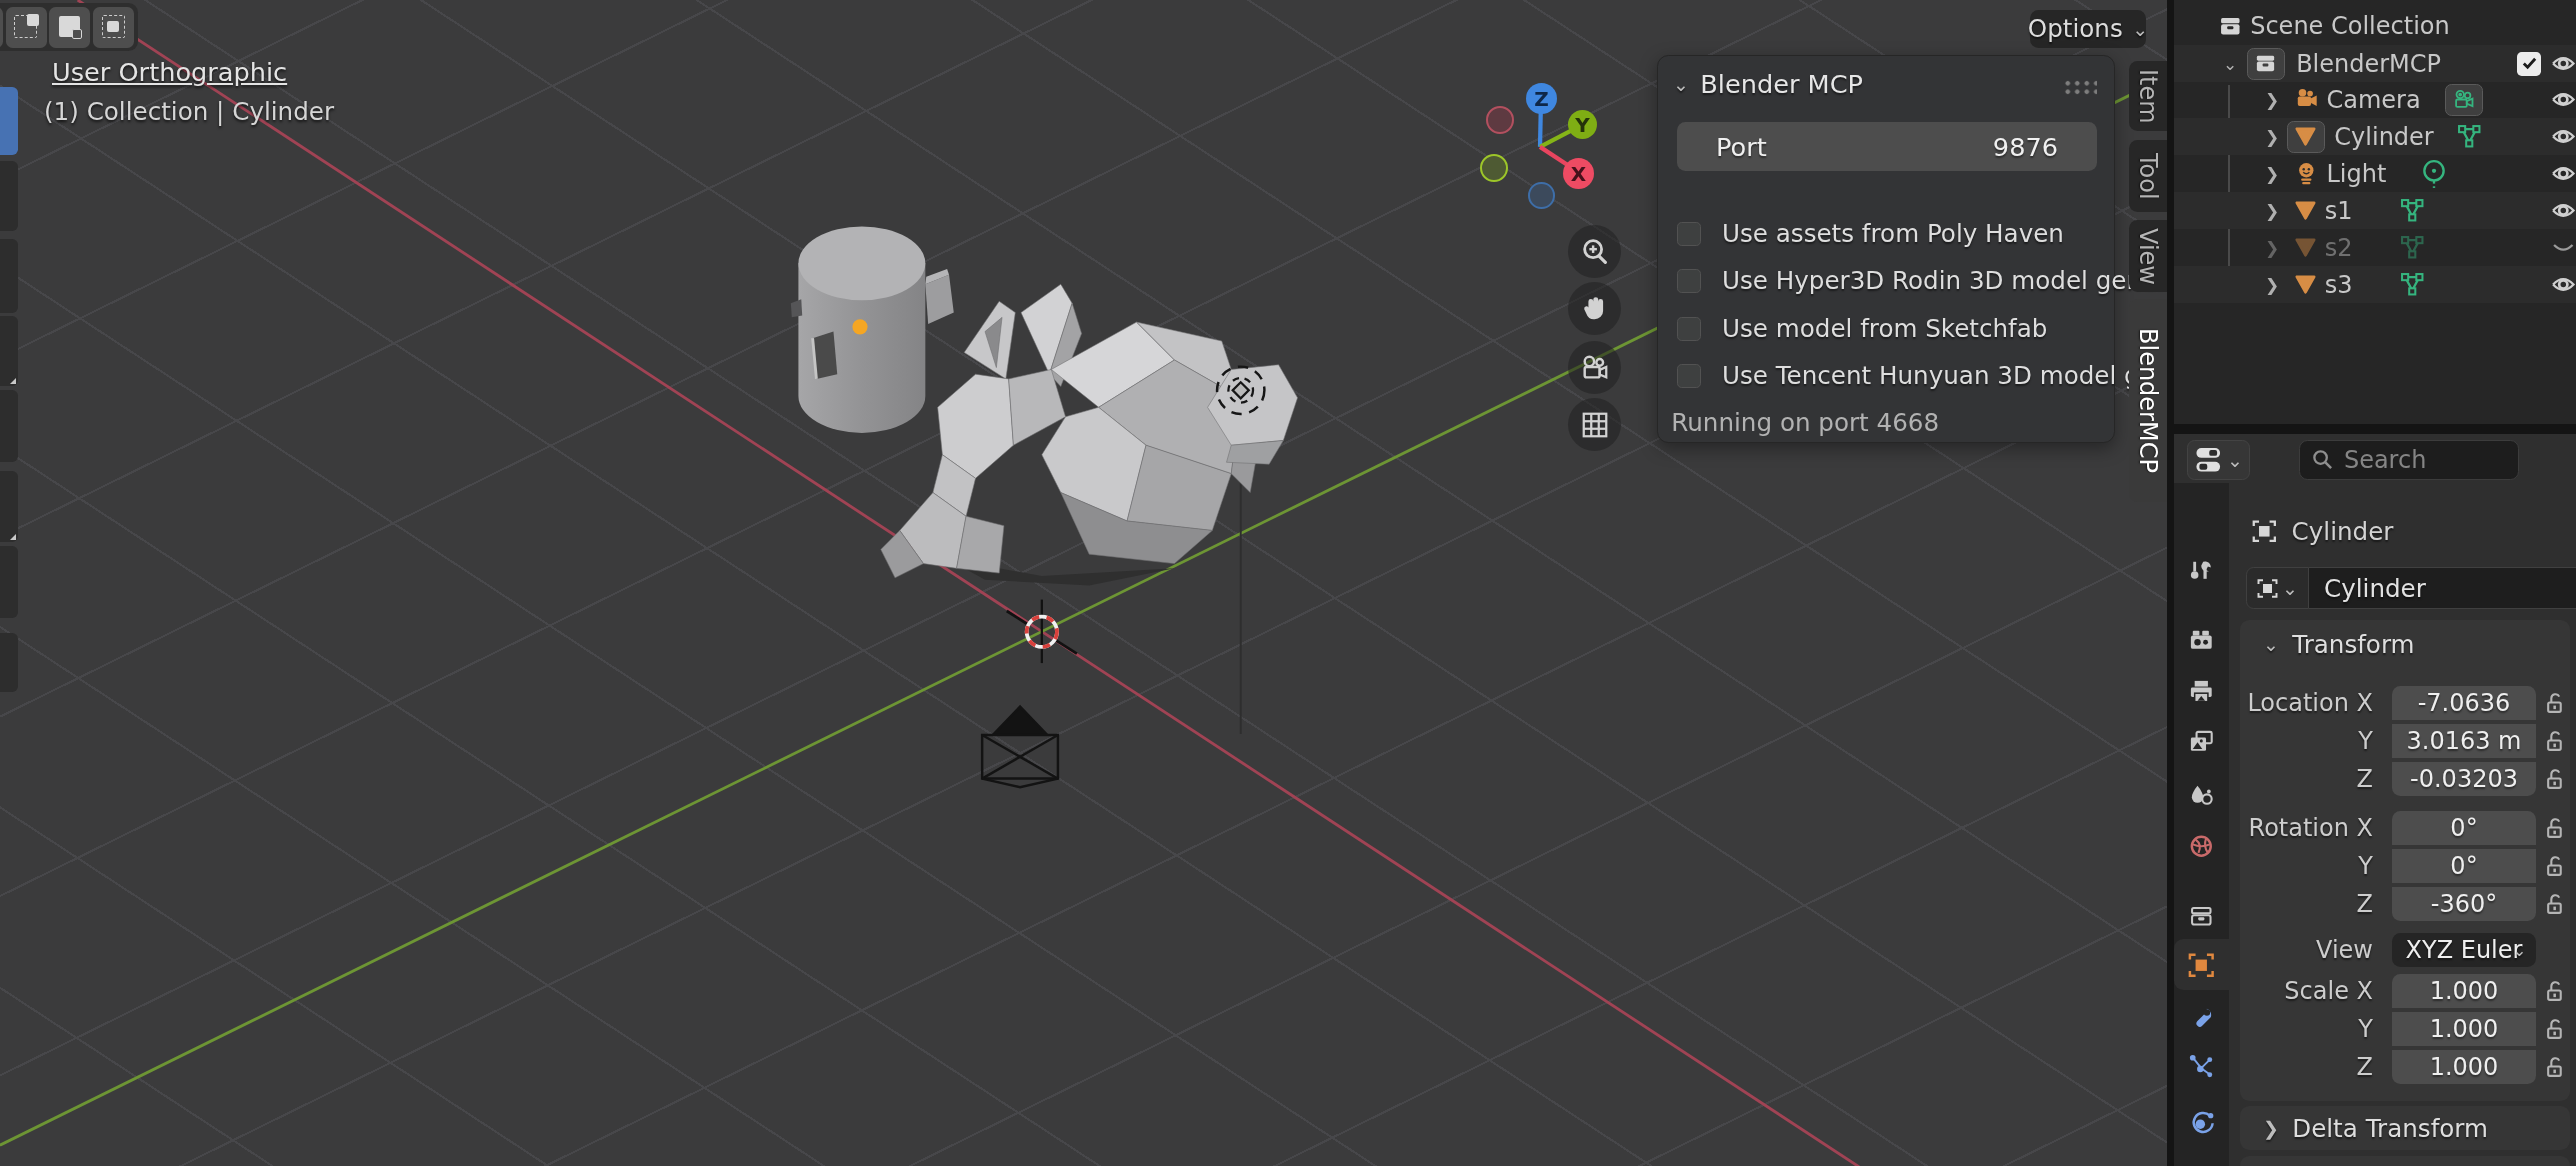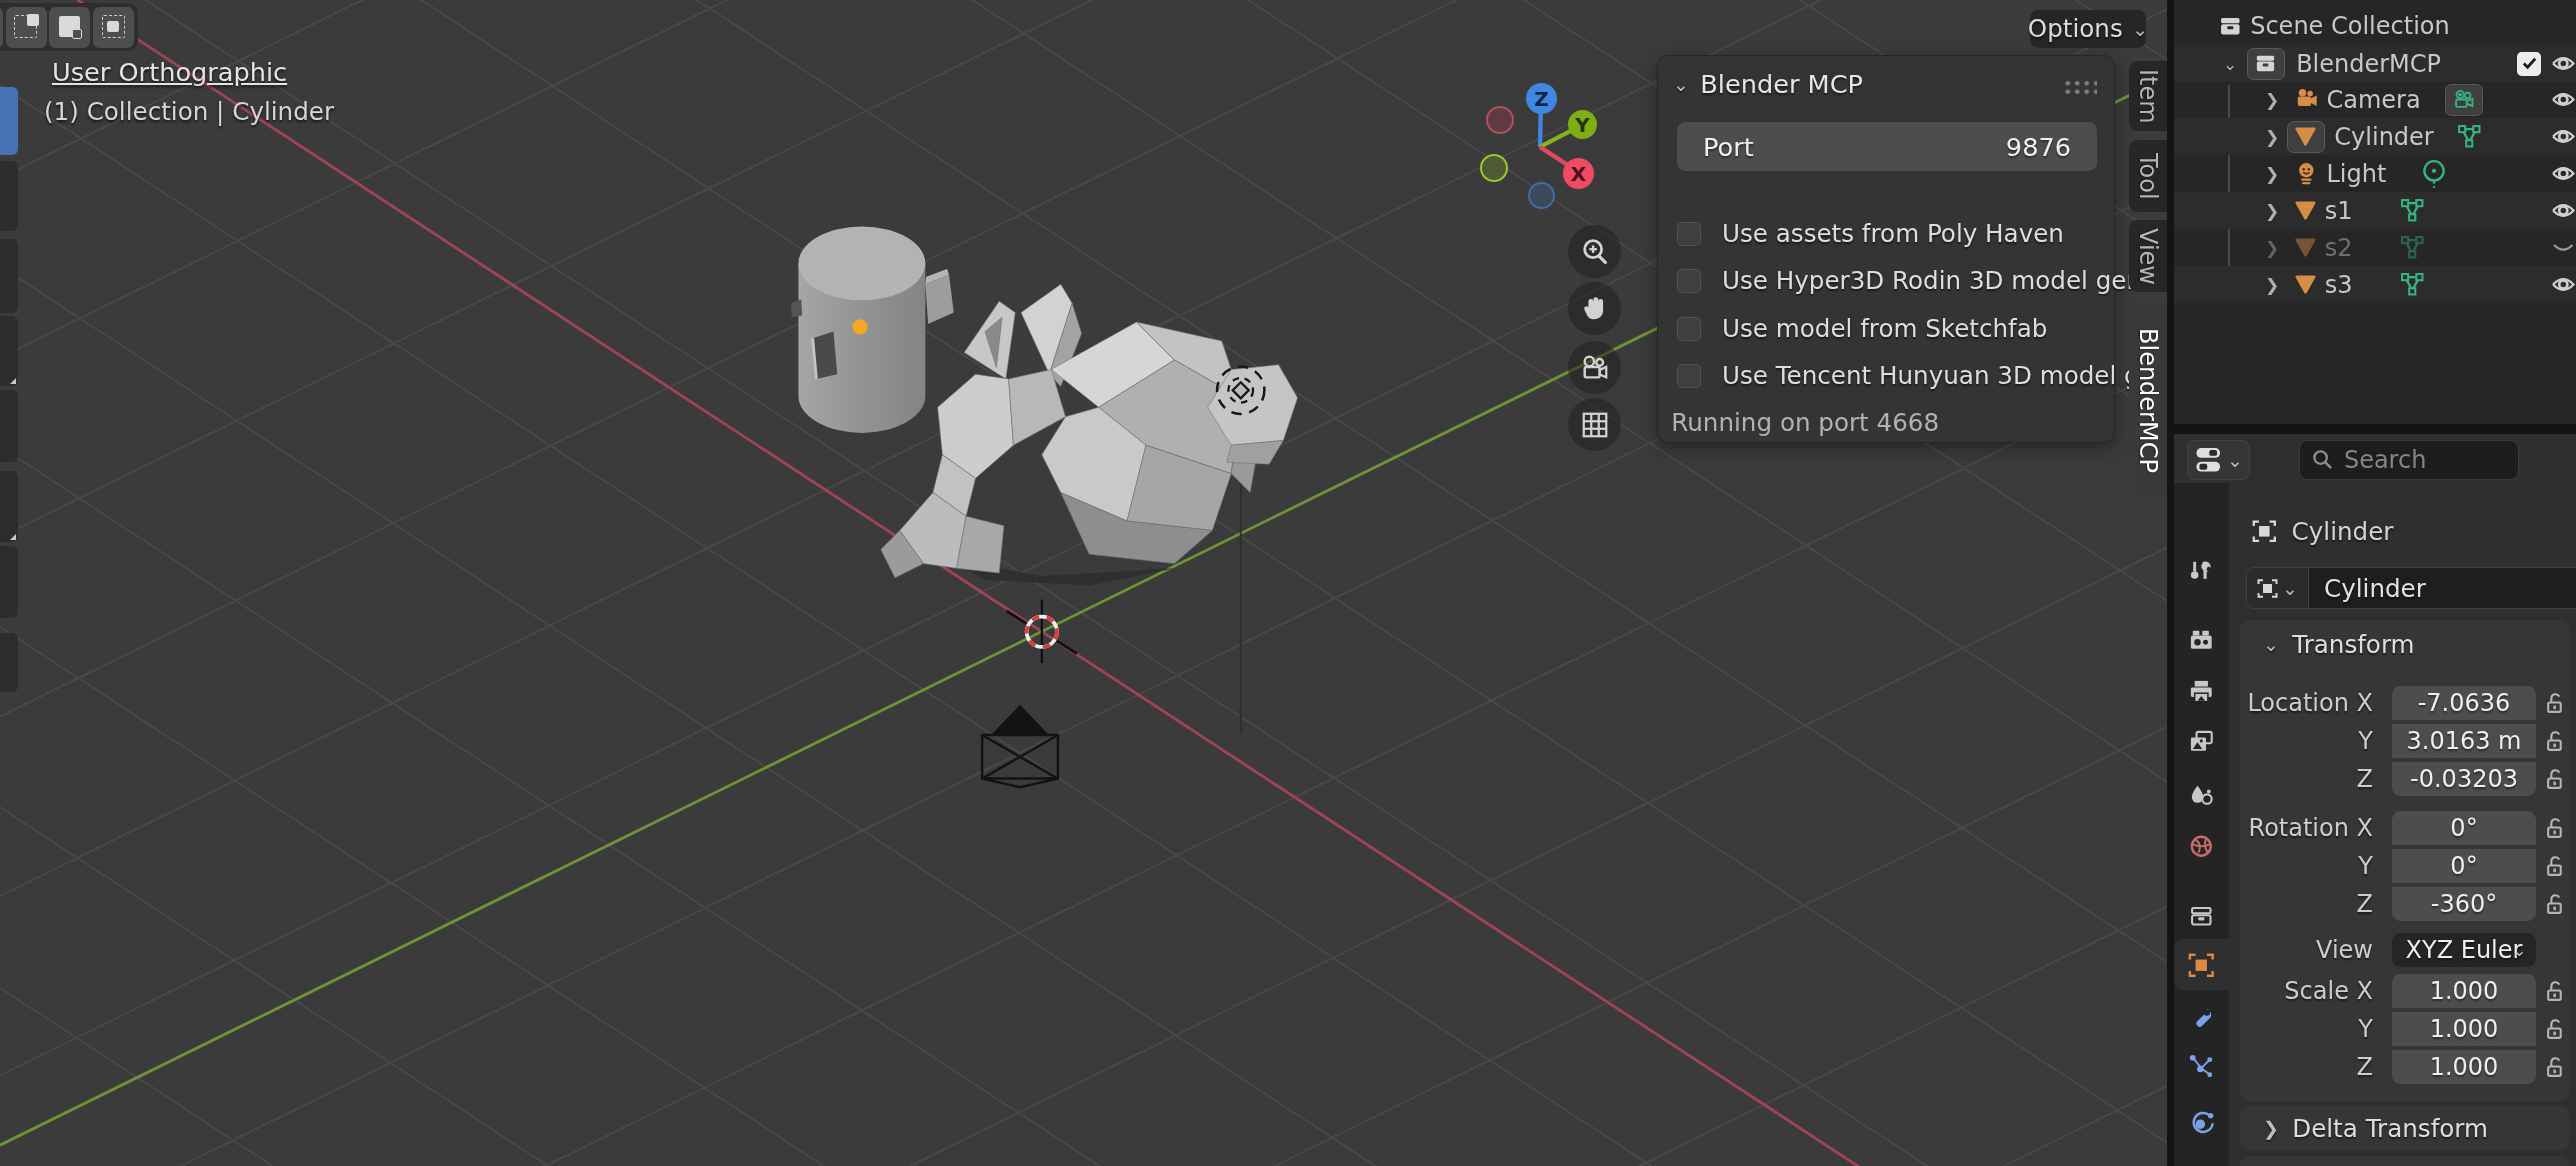--- a/index.html
+++ b/index.html
@@ -52,21 +52,21 @@
     display:flex; align-items:center; justify-content:center; text-shadow:0 0.9px 1.9px rgba(0,0,0,.6); }
   .vtab.active { background:#3a3a3a; color:#ffffff; }
 
   
   .mcp-panel { position:absolute; left:1657px; top:55px; width:458px; height:388px; background:#333436;
     border:0.9px solid #262626; border-radius:11.4px; box-shadow:0 5.7px 17px rgba(0,0,0,.35); }
   .mcp-header { position:absolute; left:15px; top:13.3px; display:flex; align-items:center; gap:11.4px; color:#e6e6e6; font-size:25.6px; text-shadow:0 1.9px 1.9px rgba(0,0,0,.5);}
   .drag-dots { position:absolute; right:17px; top:23px; width:34px; height:17px;
     background-image:radial-gradient(#7e7e7e 2.1px, transparent 2.7px); background-size:9.5px 8.5px; }
   .port-field { position:absolute; left:19px; top:66px; width:420px; height:49px; background:#4d4d4d; border-radius:8.5px;
-    display:flex; align-items:center; justify-content:space-between; padding:0 26px; color:#f0f0f0; font-size:25.6px; text-shadow:0 1.9px 1.9px rgba(0,0,0,.45); }
+    display:flex; align-items:center; justify-content:space-between; padding:0 39px; color:#f0f0f0; font-size:25.6px; text-shadow:0 1.9px 1.9px rgba(0,0,0,.45); }
   .mcp-row { position:absolute; left:19px; display:flex; align-items:center; gap:21px; }
   .mcp-cb { width:24px; height:24px; background:#3e4040; border:0.9px solid #525252; border-radius:4.7px; }
   .mcp-label { color:#dedede; font-size:24.6px; text-shadow:0 1.9px 1.9px rgba(0,0,0,.5); white-space:nowrap; }
   .mcp-btn { position:absolute; left:19px; top:301px; width:420px; height:40px; background:#484848; border-radius:8.5px;
     display:flex; align-items:center; justify-content:center; color:#eaeaea; font-size:24.6px; text-shadow:0 1.9px 1.9px rgba(0,0,0,.5);}
   .mcp-status { position:absolute; left:13.3px; top:352px; color:#b2b2b2; font-size:24.6px; }
 
   
   .outliner { position:absolute; left:2174px; top:0; width:402px; height:424px; background:#262626; overflow:hidden; }
   .ol-row { position:absolute; left:0; width:402px; height:37px; display:flex; align-items:center; }

